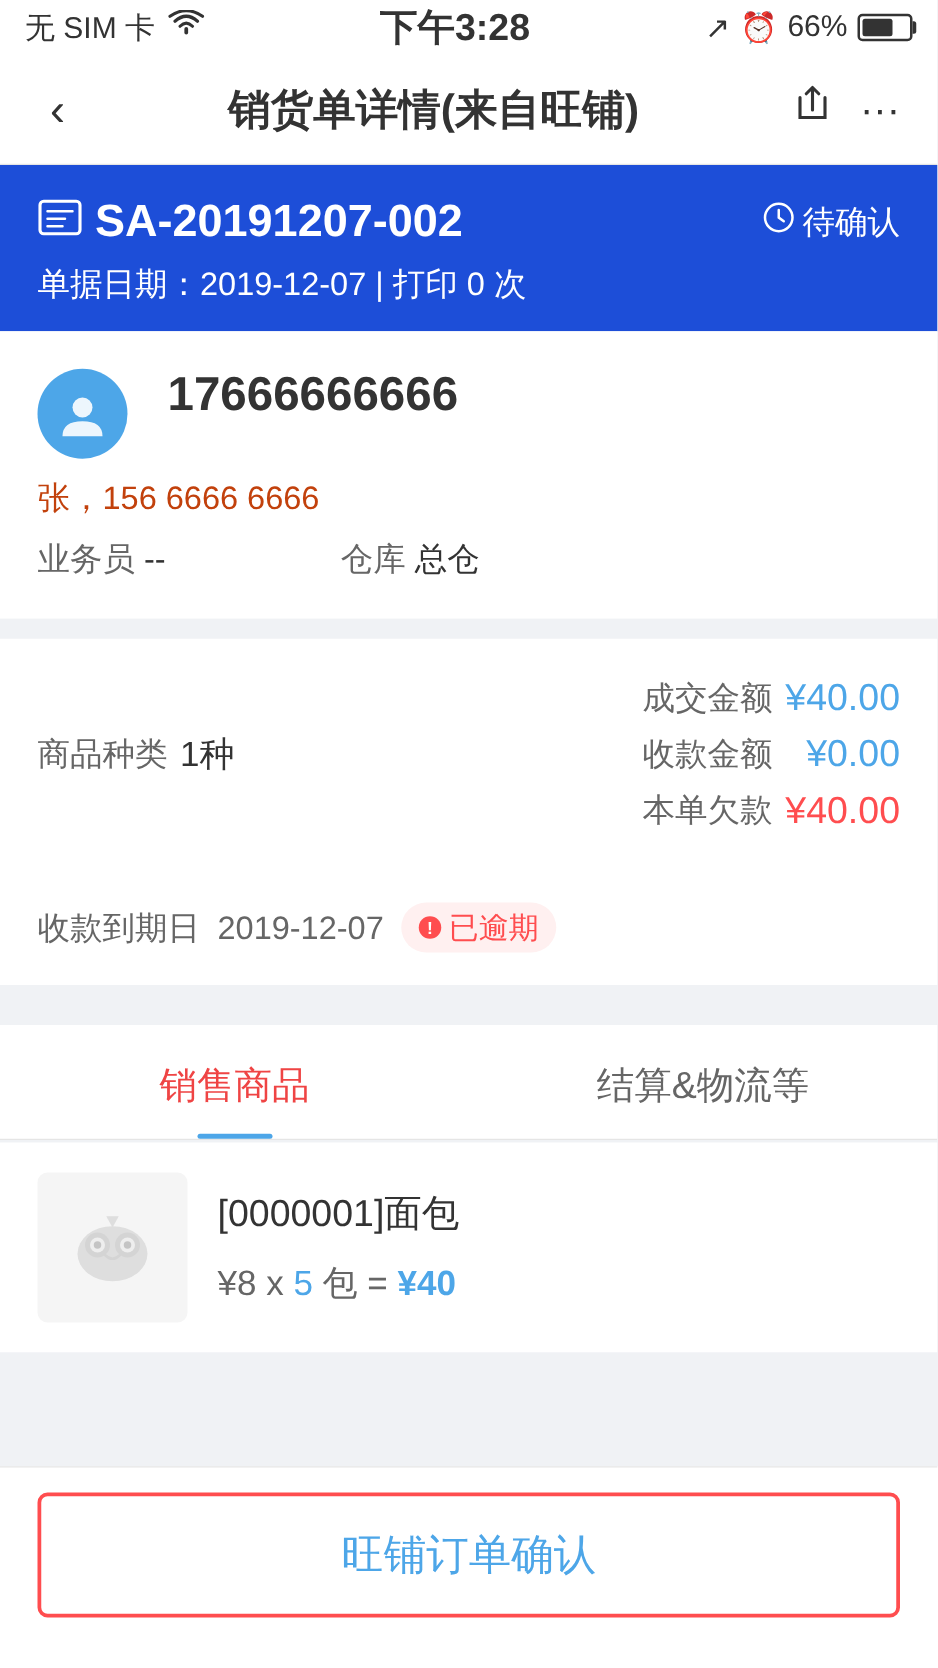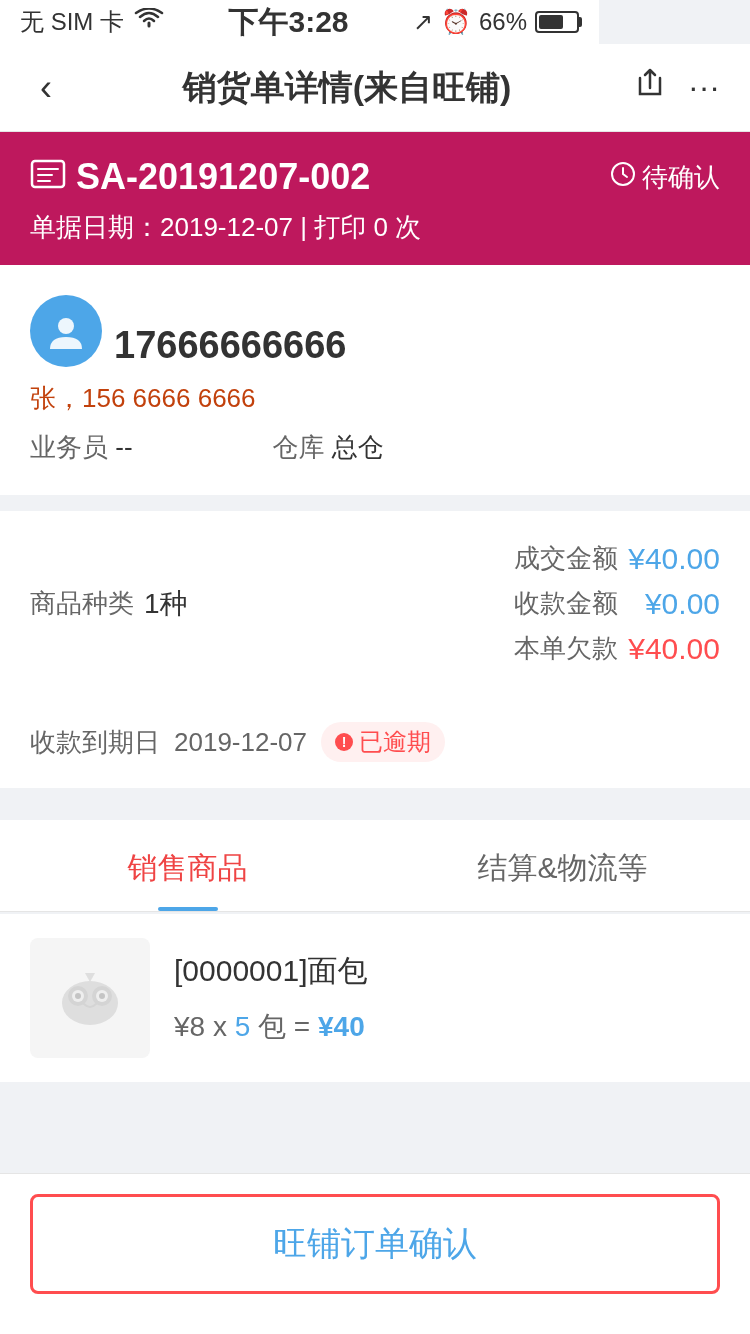--- a/index.html
+++ b/index.html
@@ -9,21 +9,21 @@
       min-height: 1334px;
       background: #f0f2f5;
       font-family: -apple-system, "PingFang SC", "Helvetica Neue", sans-serif;
       font-size: 28px;
       color: #333;
       position: relative;
     }
 
     
     .status-bar {
-      width: 599px;
+      width: 750px;
       height: 44px;
       background: #fff;
       display: flex;
       align-items: center;
       justify-content: space-between;
       padding: 0 20px;
       font-size: 26px;
       font-weight: 500;
     }
     .status-left {
@@ -101,21 +101,21 @@
       gap: 20px;
     }
     .nav-icon {
       font-size: 32px;
       color: #333;
       cursor: pointer;
     }
 
     
     .order-header {
-      background: #be185d;
+      background: #1d4ed8;
       padding: 24px 30px 20px;
       margin-bottom: 0;
     }
     .order-id-row {
       display: flex;
       align-items: center;
       justify-content: space-between;
       margin-bottom: 12px;
     }
     .order-id {
@@ -139,22 +139,22 @@
     }
 
     
     .customer-card {
       background: #fff;
       padding: 30px;
       margin-bottom: 0;
     }
     .customer-row {
       display: flex;
-      align-items: flex-end;
-      gap: 12px;
+      align-items: flex-start;
+      gap: 32px;
       margin-bottom: 14px;
     }
     .avatar {
       width: 72px;
       height: 72px;
       border-radius: 50%;
       background: #4da6e8;
       display: flex;
       align-items: center;
       justify-content: center;

